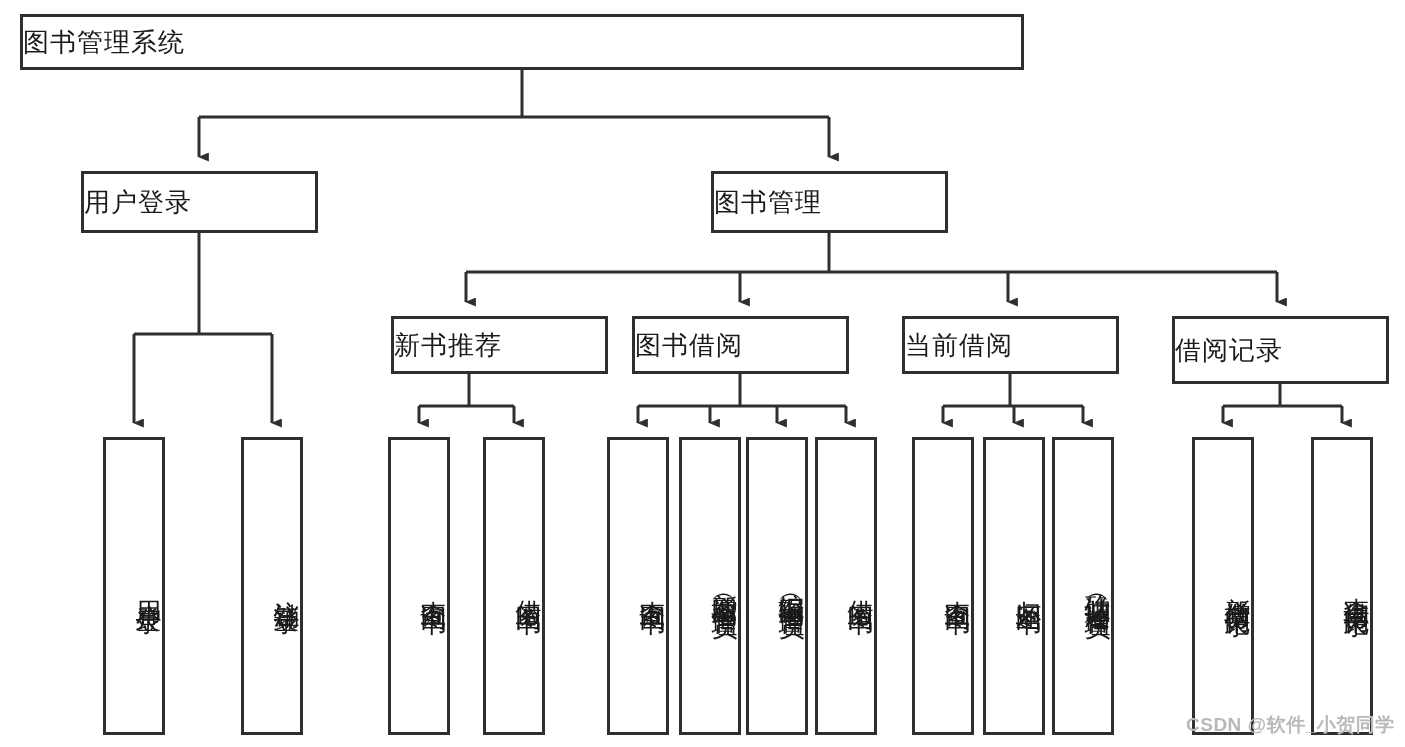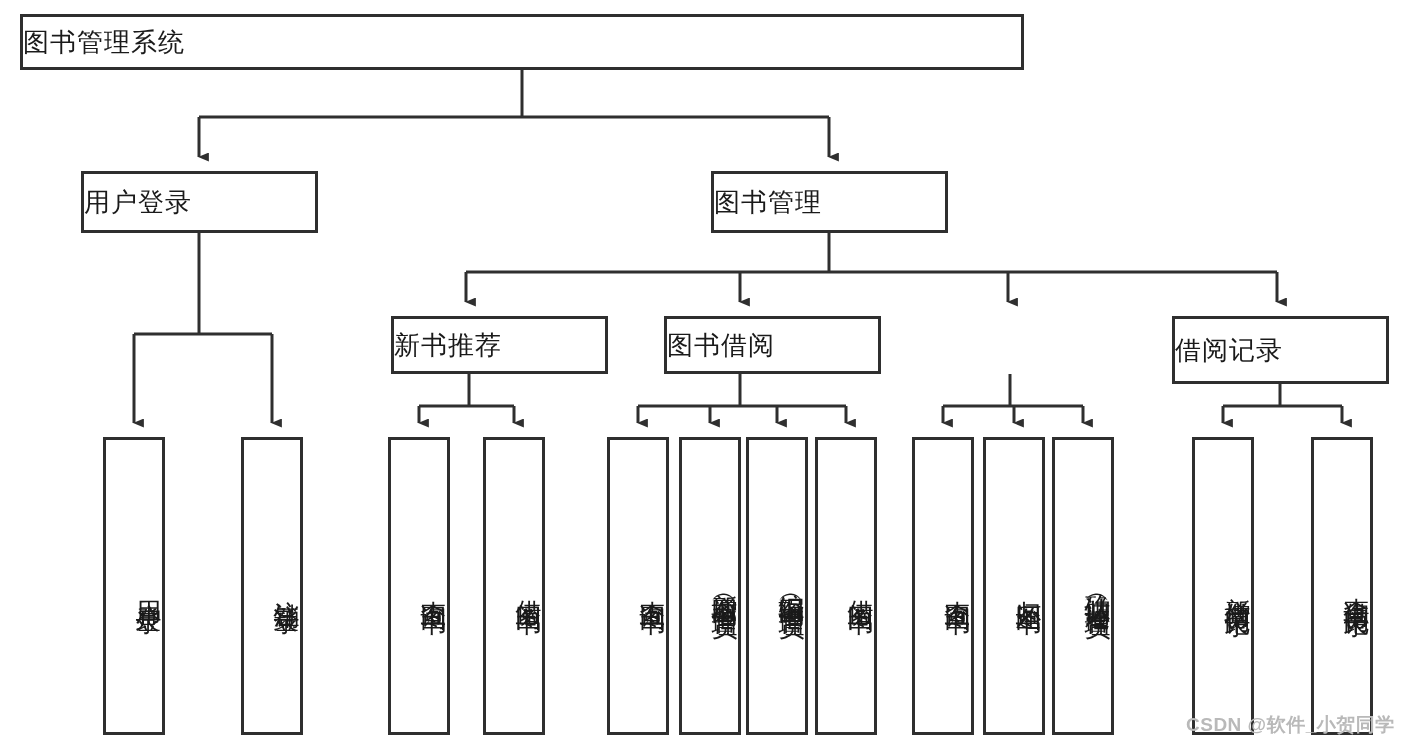--- a/index.html
+++ b/index.html
@@ -138,24 +138,27 @@
   </div>
 
   <div class="node node-h" style="left:711px; top:171px; width:237px; height:62px;">
     <span>图书管理</span>
   </div>
 
   <div class="node node-h" style="left:361px; top:316px; width:217px; height:58px;margin-left:30px;">
     <span>新书推荐</span>
   </div>
 
-  <div class="node node-h" style="left:632px; top:316px; width:217px; height:58px;margin-left:32px;">
+  <div class="node node-h" style="left:632px; top:316px; width:217px; height:58px;">
     <span>图书借阅</span>
   </div>
 
+  <div class="node node-h" style="left:902px; top:316px; width:217px; height:58px;">
+    <span>当前借阅</span>
+  </div>
 
   <div class="node node-h" style="left:1172px; top:316px; width:217px; height:68px;">
     <span>借阅记录</span>
   </div>
 
   <div class="node node-v vcenter" style="left:103px; top:437px; width:62px; height:298px;">
     <span class="vtext">用户登录</span>
   </div>
 
   <div class="node node-v vcenter" style="left:241px; top:437px; width:62px; height:298px;">

